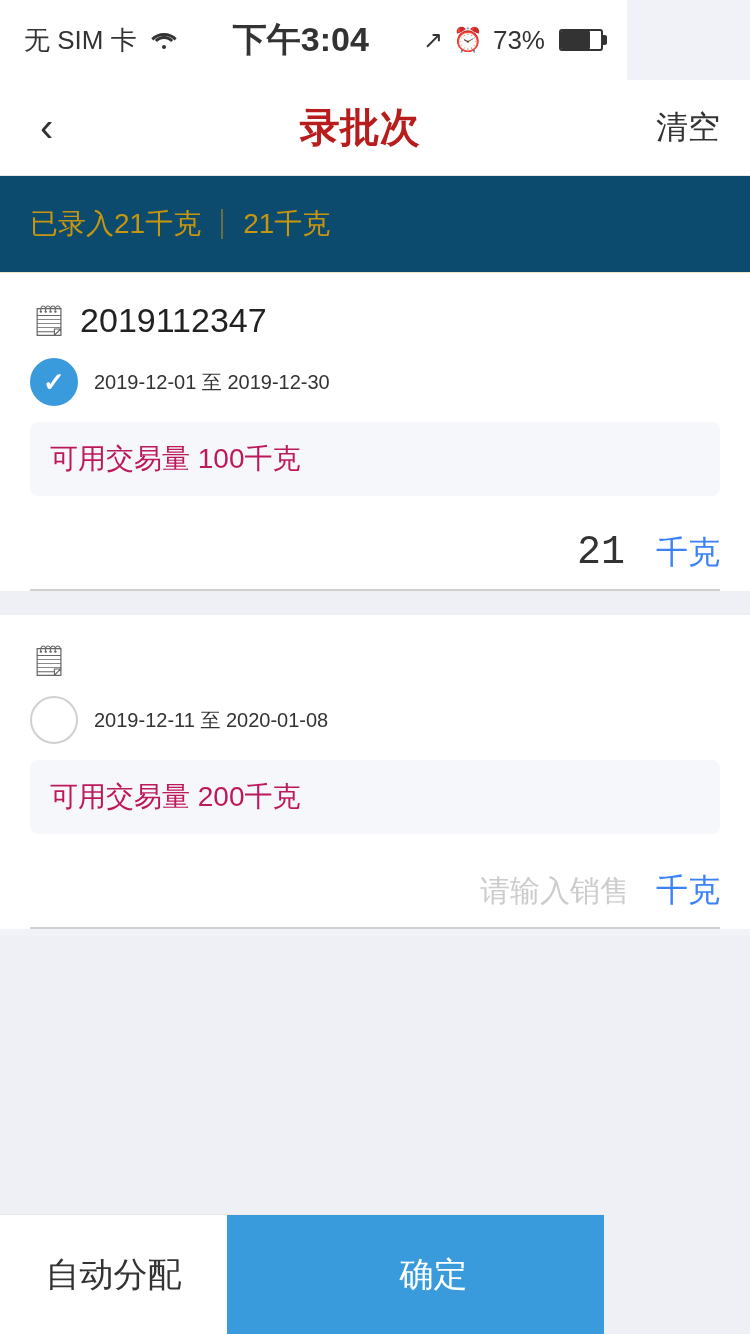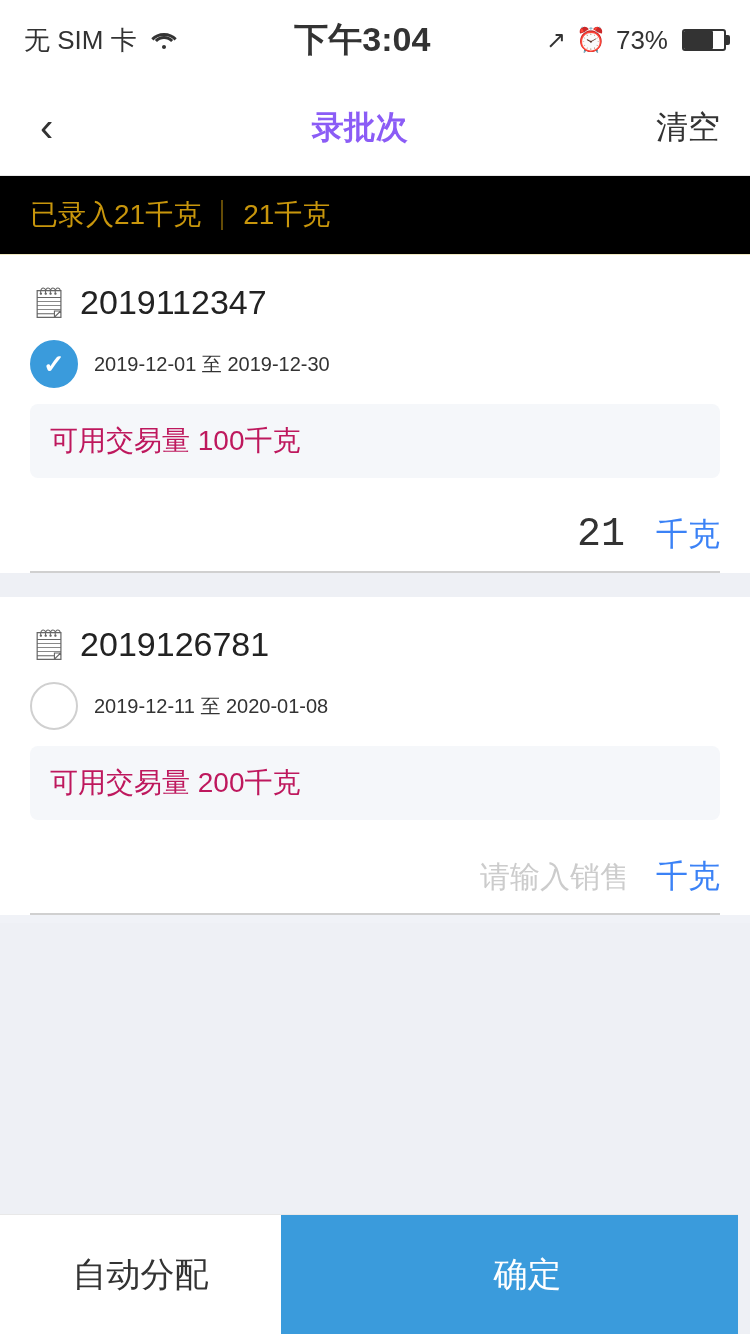--- a/index.html
+++ b/index.html
@@ -8,21 +8,21 @@
       width: 750px;
       min-height: 1334px;
       font-family: -apple-system, 'PingFang SC', 'Helvetica Neue', Arial, sans-serif;
       background: #f0f2f7;
       font-size: 32px;
       color: #333;
     }
 
     
     .status-bar {
-      width: 750px;
+      width: 627px;
       height: 80px;
       background: #fff;
       display: flex;
       align-items: center;
       justify-content: space-between;
       padding: 0 24px;
       font-size: 28px;
       font-weight: 500;
     }
     .status-left {
@@ -53,36 +53,36 @@
       padding: 0 30px;
       border-bottom: 1px solid #e8e8e8;
     }
     .nav-back {
       font-size: 40px;
       color: #333;
       cursor: pointer;
       padding: 10px;
     }
     .nav-title {
-      font-size: 32px;
+      font-size: 40px;
       font-weight: 600;
-      color: #8b5cf6;
+      color: #b91c1c;
       text-align: right;
     }
     .nav-action {
       font-size: 32px;
       color: #333;
       cursor: pointer;
     }
 
     
     .summary-banner {
       width: 750px;
-      background: #000000;
-      padding: 20px 30px;
+      background: #0c4a6e;
+      padding: 29px 30px;
       display: flex;
       align-items: center;
       gap: 20px;
       border-bottom: 1px solid #f0e8c0;
     }
     .summary-item {
       font-size: 28px;
       color: #c8960c;
       font-weight: 500;
     }
@@ -215,21 +215,21 @@
 
     
     .empty-area {
       background: #eef0f5;
       flex: 1;
       min-height: 450px;
     }
 
     
     .bottom-bar {
-      width: 738px;
+      width: 604px;
       height: 120px;
       display: flex;
       position: fixed;
       bottom: 0;
       left: 0;
       background: #fff;
       border-top: 1px solid #e8e8e8;
     }
     .btn-auto {
       flex: 1;
@@ -318,21 +318,20 @@
       <span class="quantity-unit">千克</span>
     </div>
     <div class="quantity-underline"></div>
   </div>
 
   <div class="card-separator"></div>
 
   <div class="batch-card-2">
     <div class="batch-header">
       <span class="batch-id-icon">🗒</span>
-      <span class="batch-id">2019126781</span>
     </div>
     <div class="batch-date-row">
       <div class="radio-circle">
       </div>
       <span class="batch-date">2019-12-11 至 2020-01-08</span>
     </div>
     <div class="available-box">可用交易量 200千克</div>
     <div class="input-row">
       <input class="quantity-input" type="number" placeholder="请输入销售数量" style="color: rgb(51, 51, 51);">
       <span class="quantity-unit">千克</span>

